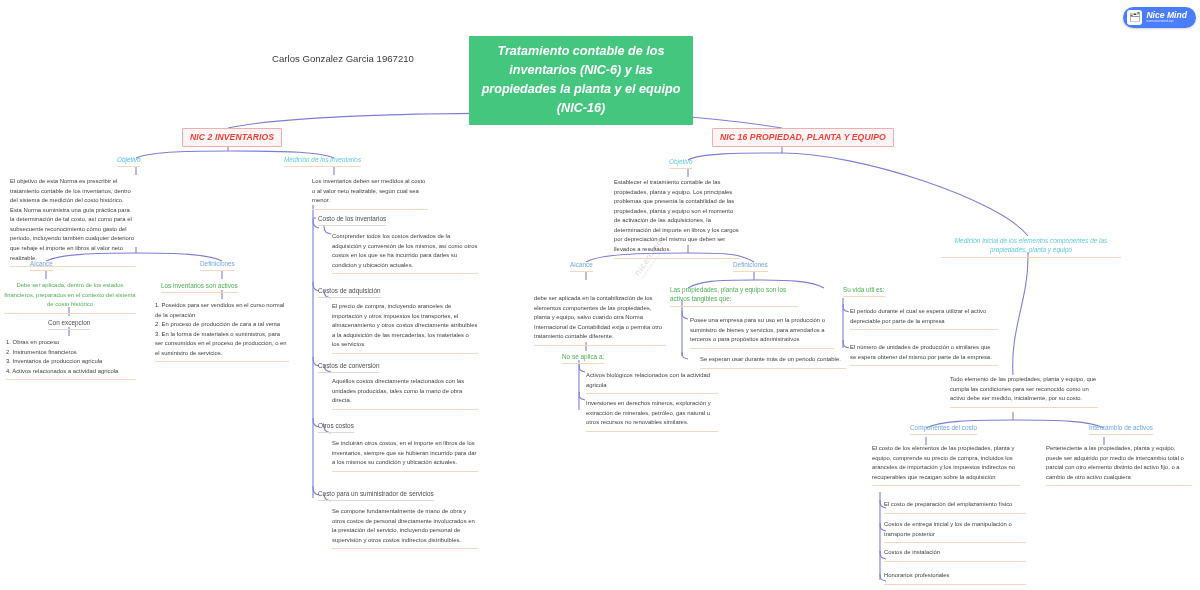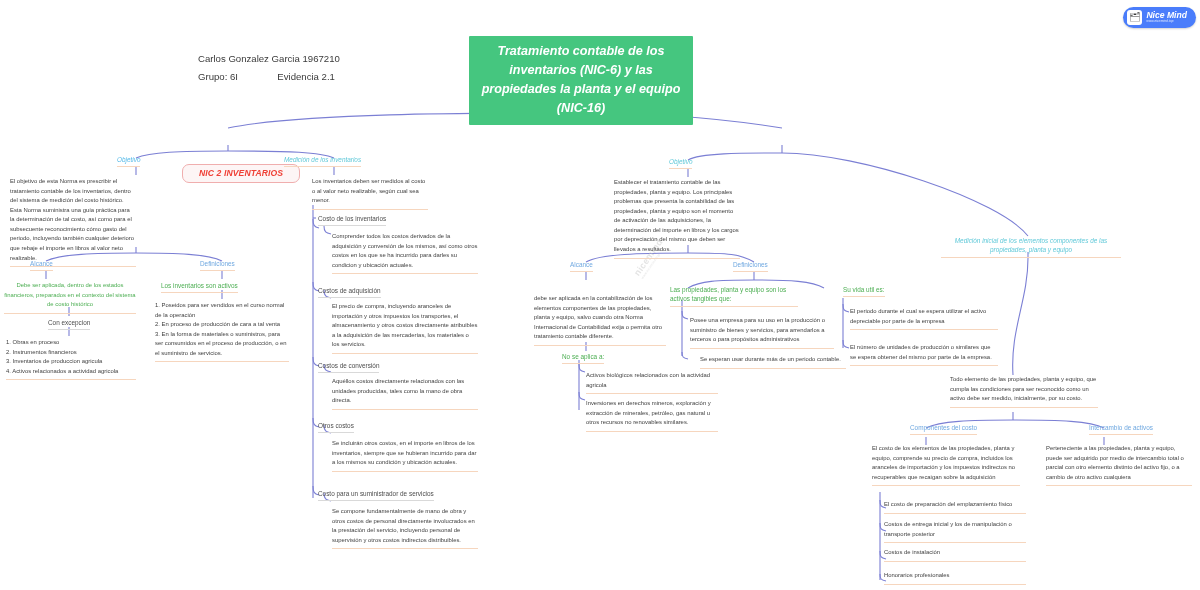--- a/index.html
+++ b/index.html
@@ -17,23 +17,22 @@
   .title-card {
     position:absolute; background:#45c67f; color:#fff;
     font-style:italic; font-weight:bold; font-size:12.6px;
     line-height:1.5; text-align:center; padding:6px 10px 7px;
     border-radius:1px;
   }
 
   .hdr-red {
     position:absolute; background:#fdf5f5; border:1px solid #f0aeae;
     color:#ef4036; font-style:italic; font-weight:bold; font-size:8.6px;
-    letter-spacing:.1px; padding:3px 16px 4px; white-space:nowrap;
-    border-radius:7px;
-    margin-top:36px;
+    letter-spacing:.1px; padding:3px 7px 4px; white-space:nowrap;
+    border-radius:1px;
   }
 
   
   .cap {
     position:absolute; font-size:6.4px; line-height:1.45;
     padding-bottom:2px; border-bottom:1px solid #f6d6be;
     white-space:nowrap;
   }
   .cap.wrap { white-space:normal; }
   .cap-blue  { color:#53b9e8; font-style:italic; }
@@ -68,21 +67,21 @@
   }
   .logo .mark {
     width:15px; height:15px; border-radius:3px; background:#fff;
     display:flex; align-items:center; justify-content:center;
     font-size:9px; line-height:1;
   }
   .logo .lt { color:#fff; font-size:8.6px; font-weight:bold; line-height:1.05;font-style:italic; }
   .logo .lt small { display:block; font-size:3.2px; font-weight:normal; opacity:.85; letter-spacing:.1px; }
 
   
-  .author { position:absolute; text-align:left; font-size:9.6px; color:#3b3b3b; line-height:1.9; }
+  .author { position:absolute; text-align:center; font-size:9.6px; color:#3b3b3b; line-height:1.9; }
   .author .row2 { display:block; }
   .author .row2 span { display:inline-block; }
   .gap { display:inline-block; width:34px; }
 </style>
 </head>
 <body>
 
 <div id="canvas">
 
   <svg class="links" viewBox="0 0 1200 590">
@@ -183,25 +182,20 @@
   <div class="logo">
     <span class="mark">🗂</span>
     <span class="lt">
       <span>Nice Mind</span>
       <small>www.nicemind.top</small>
     </span>
   </div>
 
   <div class="author" style="left:198px; top:50px; width:290px;">
     <div>Carlos Gonzalez Garcia 1967210</div>
-    <div class="row2">
-      <span>Grupo: 6I</span>
-      <span class="gap"></span>
-      <span>Evidencia 2.1</span>
-    </div>
   </div>
 
   <div class="title-card" style="left:469px; top:36px; width:224px;">Tratamiento contable de los inventarios (NIC-6) y las propiedades la planta y el equipo (NIC-16)</div>
 
   <div class="wm" style="left:632px; top:272px;">
     <span>nicemind</span><small>www.nicemind.top</small>
   </div>
 
   <div class="hdr-red" style="left:182px; top:128px;">NIC 2 INVENTARIOS</div>
 
@@ -241,20 +235,21 @@
 
   <div class="cap cap-plain" style="left:318px; top:361px;">Costos de conversión</div>
   <div class="para" style="left:332px; top:377px; width:146px;">Aquéllos costos directamente relacionados con las unidades producidas, tales como la mano de obra directa.</div>
 
   <div class="cap cap-plain" style="left:318px; top:421px;">Otros costos</div>
   <div class="para" style="left:332px; top:439px; width:146px;">Se incluirán otros costos, en el importe en libros de los inventarios, siempre que se hubieran incurrido para dar a los mismos su condición y ubicación actuales.</div>
 
   <div class="cap cap-plain" style="left:318px; top:489px;">Costo para un suministrador de servicios</div>
   <div class="para" style="left:332px; top:507px; width:146px;">Se compone fundamentalmente de mano de obra y otros costos de personal directamente involucrados en la prestación del servicio, incluyendo personal de supervisión y otros costos indirectos distribuibles.</div>
 
+  <div class="hdr-red" style="left:712px; top:128px;">NIC 16 PROPIEDAD, PLANTA Y EQUIPO</div>
 
   <div class="cap cap-cyan" style="left:669px; top:157px;">Objetivo</div>
   <div class="para" style="left:614px; top:178px; width:126px;">Establecer el tratamiento contable de las propiedades, planta y equipo. Los principales problemas que presenta la contabilidad de las propiedades, planta y equipo son el momento de activación de las adquisiciones, la determinación del importe en libros y los cargos por depreciación del mismo que deben ser llevados a resultados.</div>
 
   <div class="cap cap-blue2" style="left:570px; top:260px;">Alcance</div>
   <div class="para" style="left:534px; top:294px; width:132px;">debe ser aplicada en la contabilización de los elementos componentes de las propiedades, planta y equipo, salvo cuando otra Norma Internacional de Contabilidad exija o permita otro tratamiento contable diferente.</div>
   <div class="cap cap-green" style="left:562px; top:352px;">No se aplica a:</div>
   <div class="para" style="left:586px; top:371px; width:132px;">Activos biológicos relacionados con la actividad agricola</div>
   <div class="para" style="left:586px; top:399px; width:132px;">Inversiones en derechos mineros, exploración y extracción de minerales, petróleo, gas natural u otros recursos no renovables similares.</div>
 

